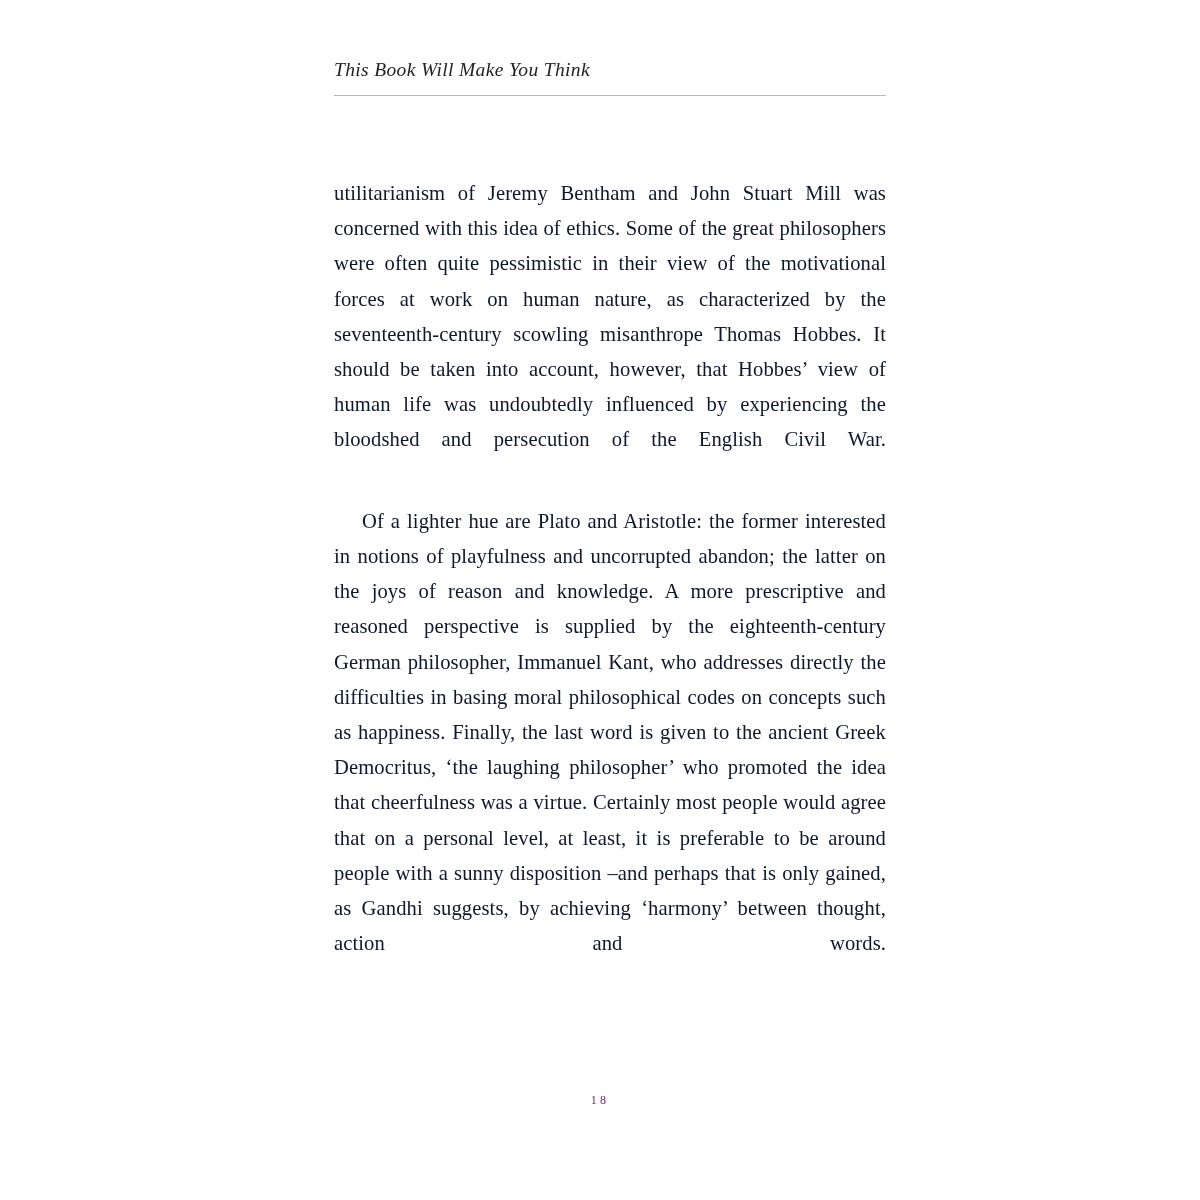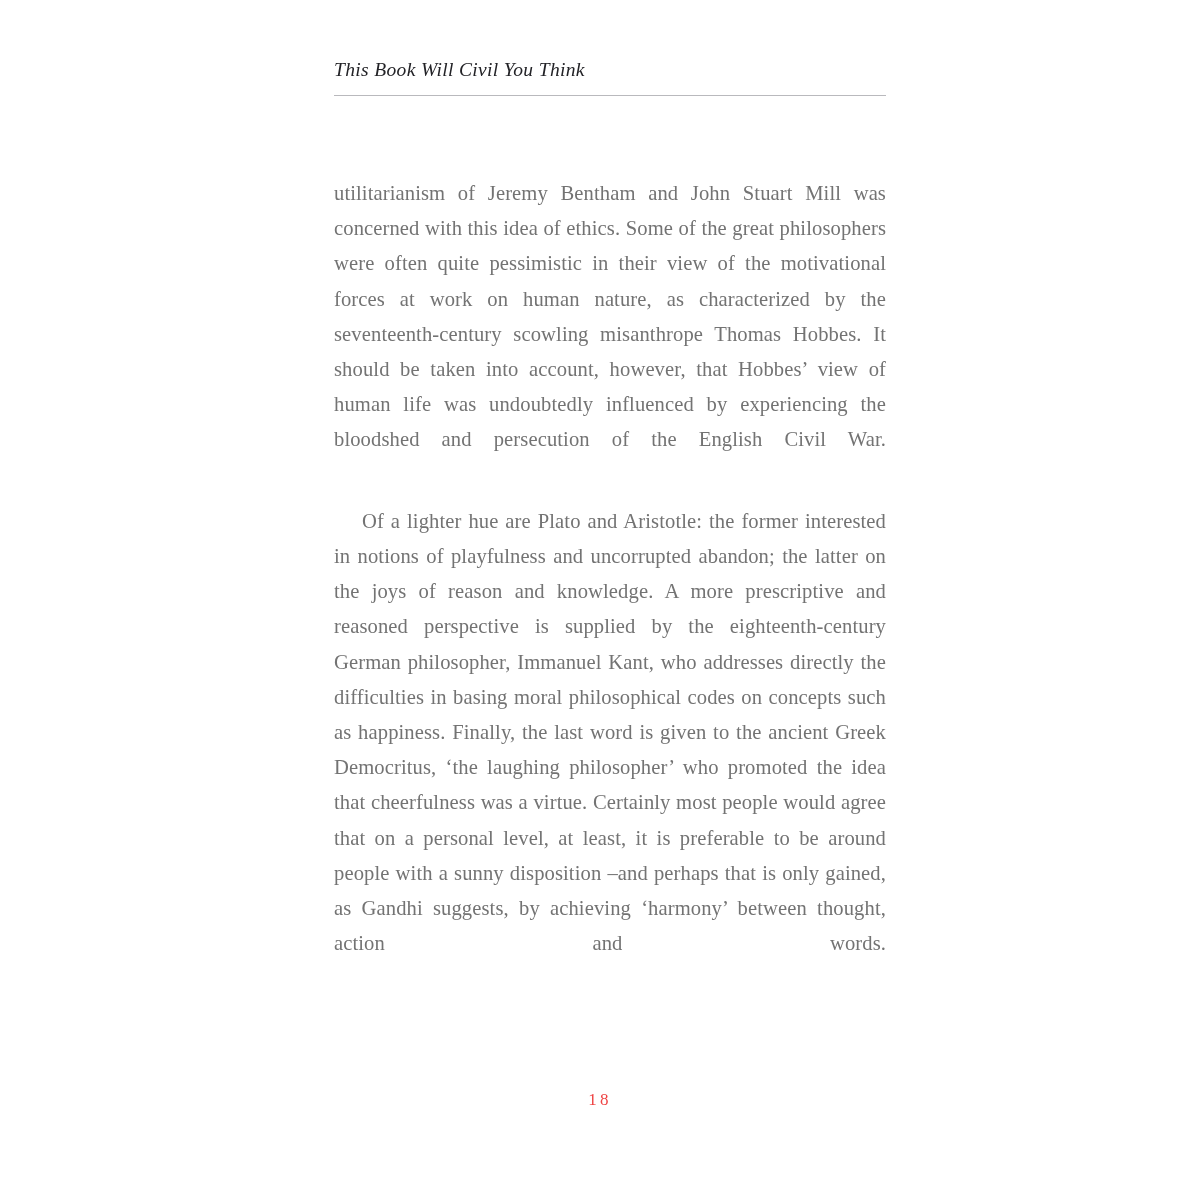--- a/index.html
+++ b/index.html
@@ -53,21 +53,21 @@
     left: 334px;
     top: 176px;
     width: 552px;
   }
   .para {
     margin: 0;
     font-size: 20.6px;
     line-height: 35.2px;
     text-align: justify;
     text-justify: inter-word;
-    color: #737373;
+    color: #0f172a;
     letter-spacing: 0.1px;
     word-spacing: 0.2px;
     -webkit-font-smoothing: antialiased;
   }
   .para.indented {
     text-indent: 28px;
   }
   .para + .para {
     margin-top: 11px;
   }
@@ -80,32 +80,32 @@
 
   
   .folio {
     position: absolute;
     left: 0;
     top: 1090px;
     width: 1200px;
     text-align: center;
   }
   .folio-number {
-    font-size: 17px;
+    font-size: 12px;
     letter-spacing: 3.2px;
-    color: #ef4444;
+    color: #701a75;
   }
 </style>
 </head>
 <body>
 
 <div class="page">
 
   <div class="running-head">
-    <div class="running-head-title">This Book Will Civil You Think</div>
+    <div class="running-head-title">This Book Will Make You Think</div>
   </div>
 
   <div class="head-rule"></div>
 
   <div class="text-block">
     <p class="para">utilitarianism of Jeremy Bentham and John Stuart Mill was concerned with this idea of ethics. Some of the great philosophers were often quite pessimistic in their view of the motivational forces at work on human nature, as characterized by the seventeenth-century scowling misanthrope Thomas Hobbes. It should be taken into account, however, that Hobbes’ view of human life was undoubtedly influenced by experiencing the bloodshed and persecution of the English Civil War.</p>
     <p class="para indented">Of a lighter hue are Plato and Aristotle: the former interested in notions of playfulness and uncorrupted abandon; the latter on the joys of reason and knowledge. A more prescriptive and reasoned perspective is supplied by the eighteenth-century German philosopher, Immanuel Kant, who addresses directly the difficulties in basing moral philosophical codes on concepts such as happiness. Finally, the last word is given to the ancient Greek Democritus, ‘the laughing philosopher’ who promoted the idea that cheerfulness was a virtue. Certainly most people would agree that on a personal level, at least, it is preferable to be around people with a sunny disposition –and perhaps that is only gained, as Gandhi suggests, by achieving ‘harmony’ between thought, action and words.</p>
   </div>
 
   <div class="folio">

